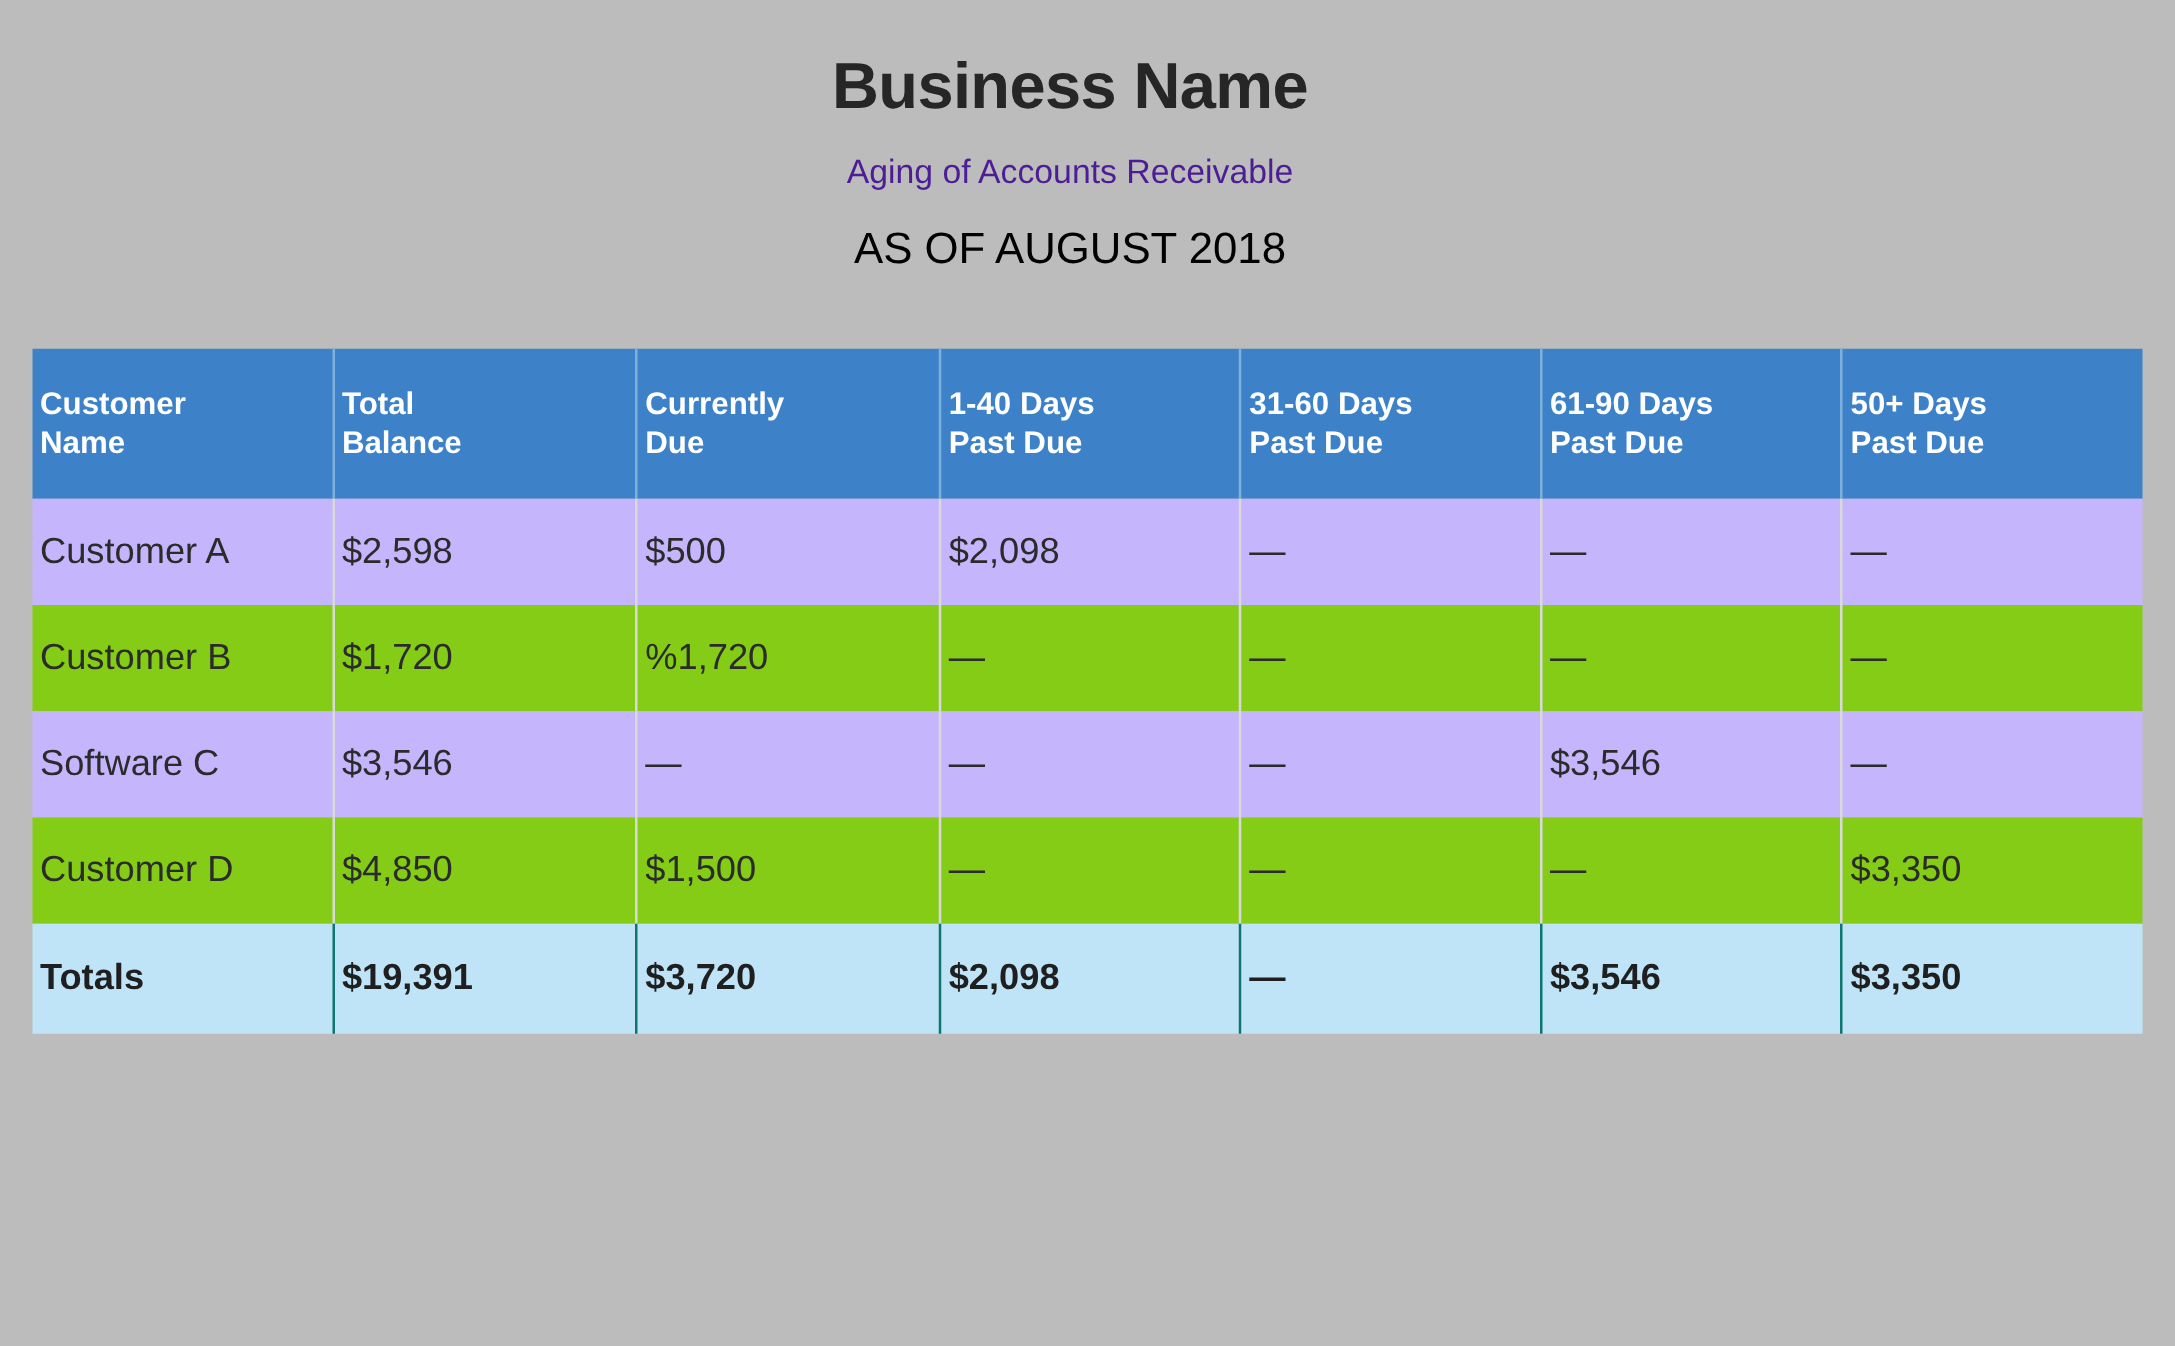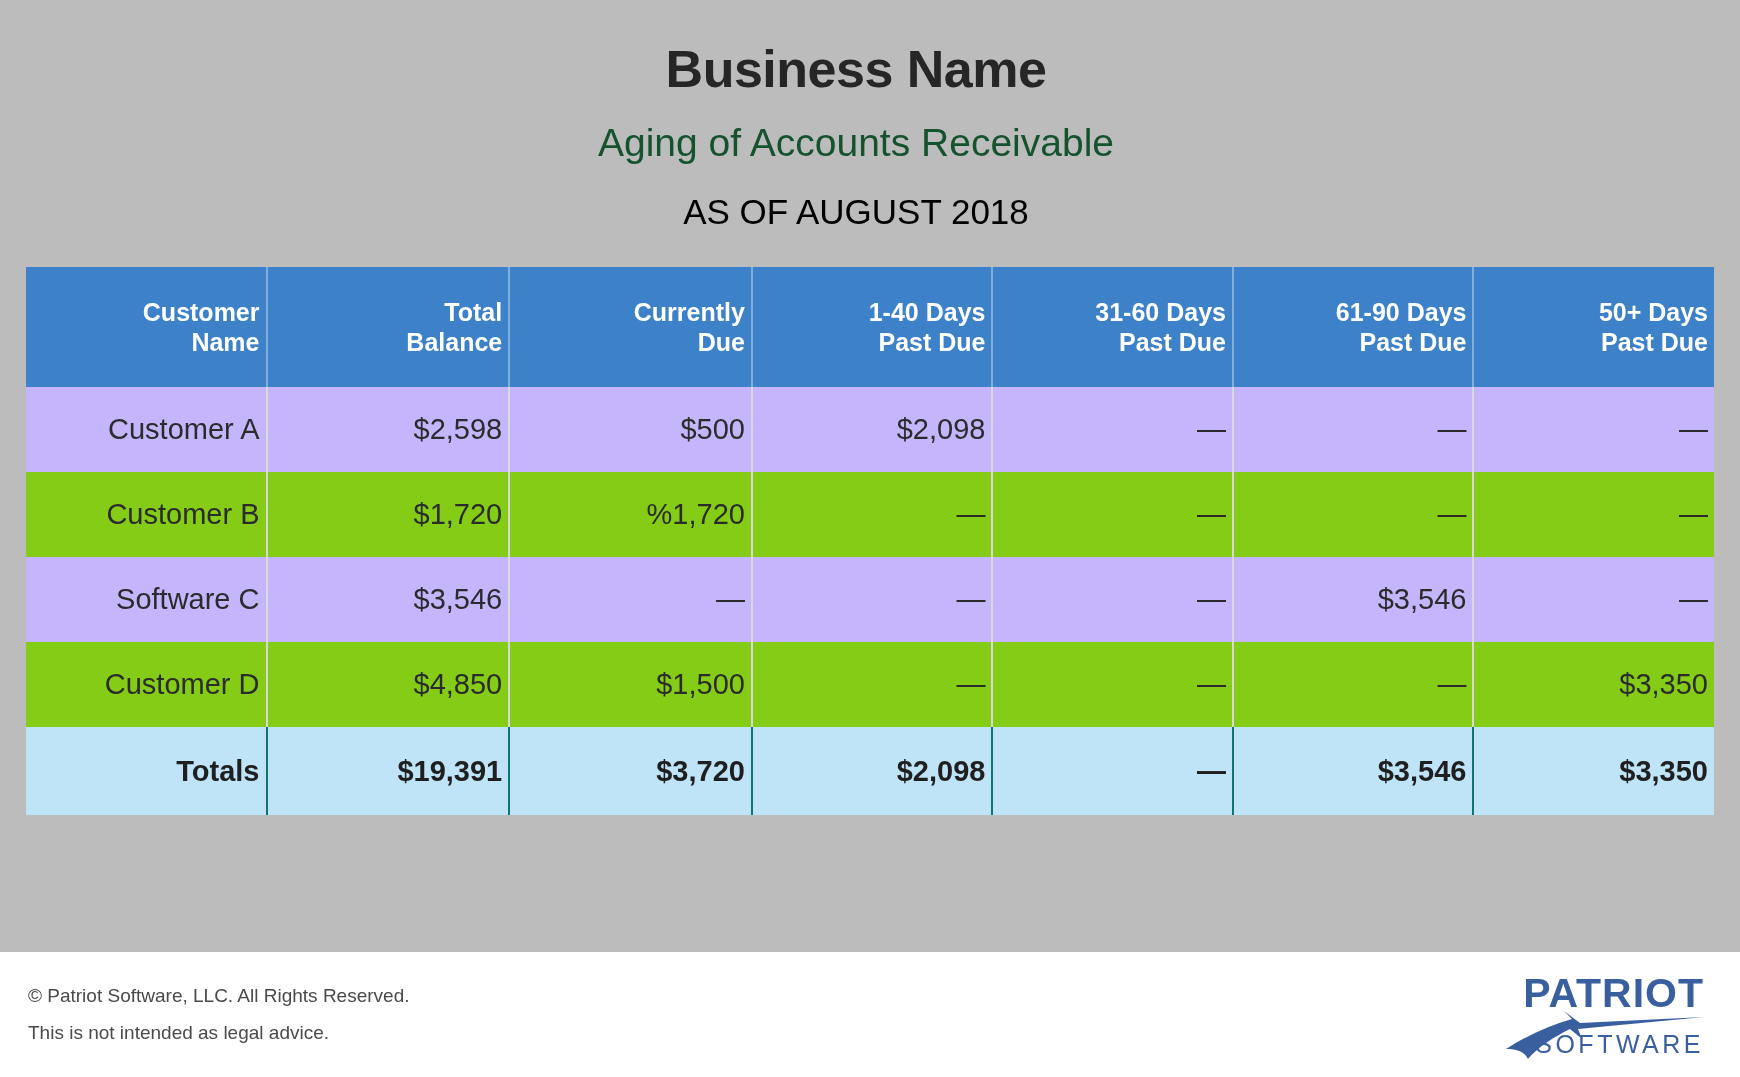--- a/index.html
+++ b/index.html
@@ -14,61 +14,62 @@
     overflow: hidden;
     position: relative;
   }
   .page {
     width: 1712px;
     height: 1077px;
     position: relative;
     display: flex;
     flex-direction: column;
     background: #bcbcbc;
+    gap: 24px;
   }
   
   .header {
     padding-top: 42px;
     text-align: center;
     color: #2d2d2d;
   }
   .title {
     font-size: 52px;
     font-weight: bold;
     letter-spacing: -0.5px;
     line-height: 1.05;
     margin: 0 0 26px 0;
     color: #262626;
   }
   .subtitle {
-    font-size: 39px;
+    font-size: 27px;
     font-weight: normal;
     line-height: 1.05;
     margin: 0 0 30px 0;
-    color: #14532d;
+    color: #4c1d95;
   }
   .asof {
     font-size: 35px;
     font-weight: normal;
     line-height: 1.05;
     margin: 0;
     color: #000000;
   }
   
   .table-wrap {
     margin: 37px 26px 0 26px;
   }
   table.aging {
     width: 1688px;
     border-collapse: collapse;
     table-layout: fixed;
   }
   table.aging th,
   table.aging td {
-    text-align: right;
+    text-align: left;
     vertical-align: middle;
   }
   thead th {
     background: #3d82c8;
     color: #ffffff;
     font-size: 25px;
     font-weight: bold;
     line-height: 1.22;
     padding: 24px 6px;
     height: 120px;
@@ -235,27 +236,14 @@
           <td>$3,720</td>
           <td>$2,098</td>
           <td>—</td>
           <td>$3,546</td>
           <td>$3,350</td>
         </tr>
       </tbody>
     </table>
   </div>
 
-  <div class="footer">
-    <div class="legal">
-      <div>© Patriot Software, LLC. All Rights Reserved.</div>
-      <div>This is not intended as legal advice.</div>
-    </div>
-    <div class="logo">
-      <svg width="212" height="96" viewBox="0 0 212 96">
-        <text x="206" y="40" text-anchor="end" font-family="'Liberation Sans', sans-serif" font-size="41" font-weight="bold" fill="#3a5f9e" letter-spacing="1">PATRIOT</text>
-        <path d="M8 82 C 30 68, 52 58, 74 52 L 66 44 L 82 56 L 206 50 L 80 62 L 84 72 L 72 62 C 56 70, 40 80, 30 92 C 26 84, 18 82, 8 82 Z" fill="#3a5f9e"></path>
-        <text x="206" y="86" text-anchor="end" font-family="'Liberation Sans', sans-serif" font-size="25" font-weight="normal" fill="#3a5f9e" letter-spacing="3.5">SOFTWARE</text>
-      </svg>
-    </div>
-  </div>
 
 </div>
 
 </body></html>

